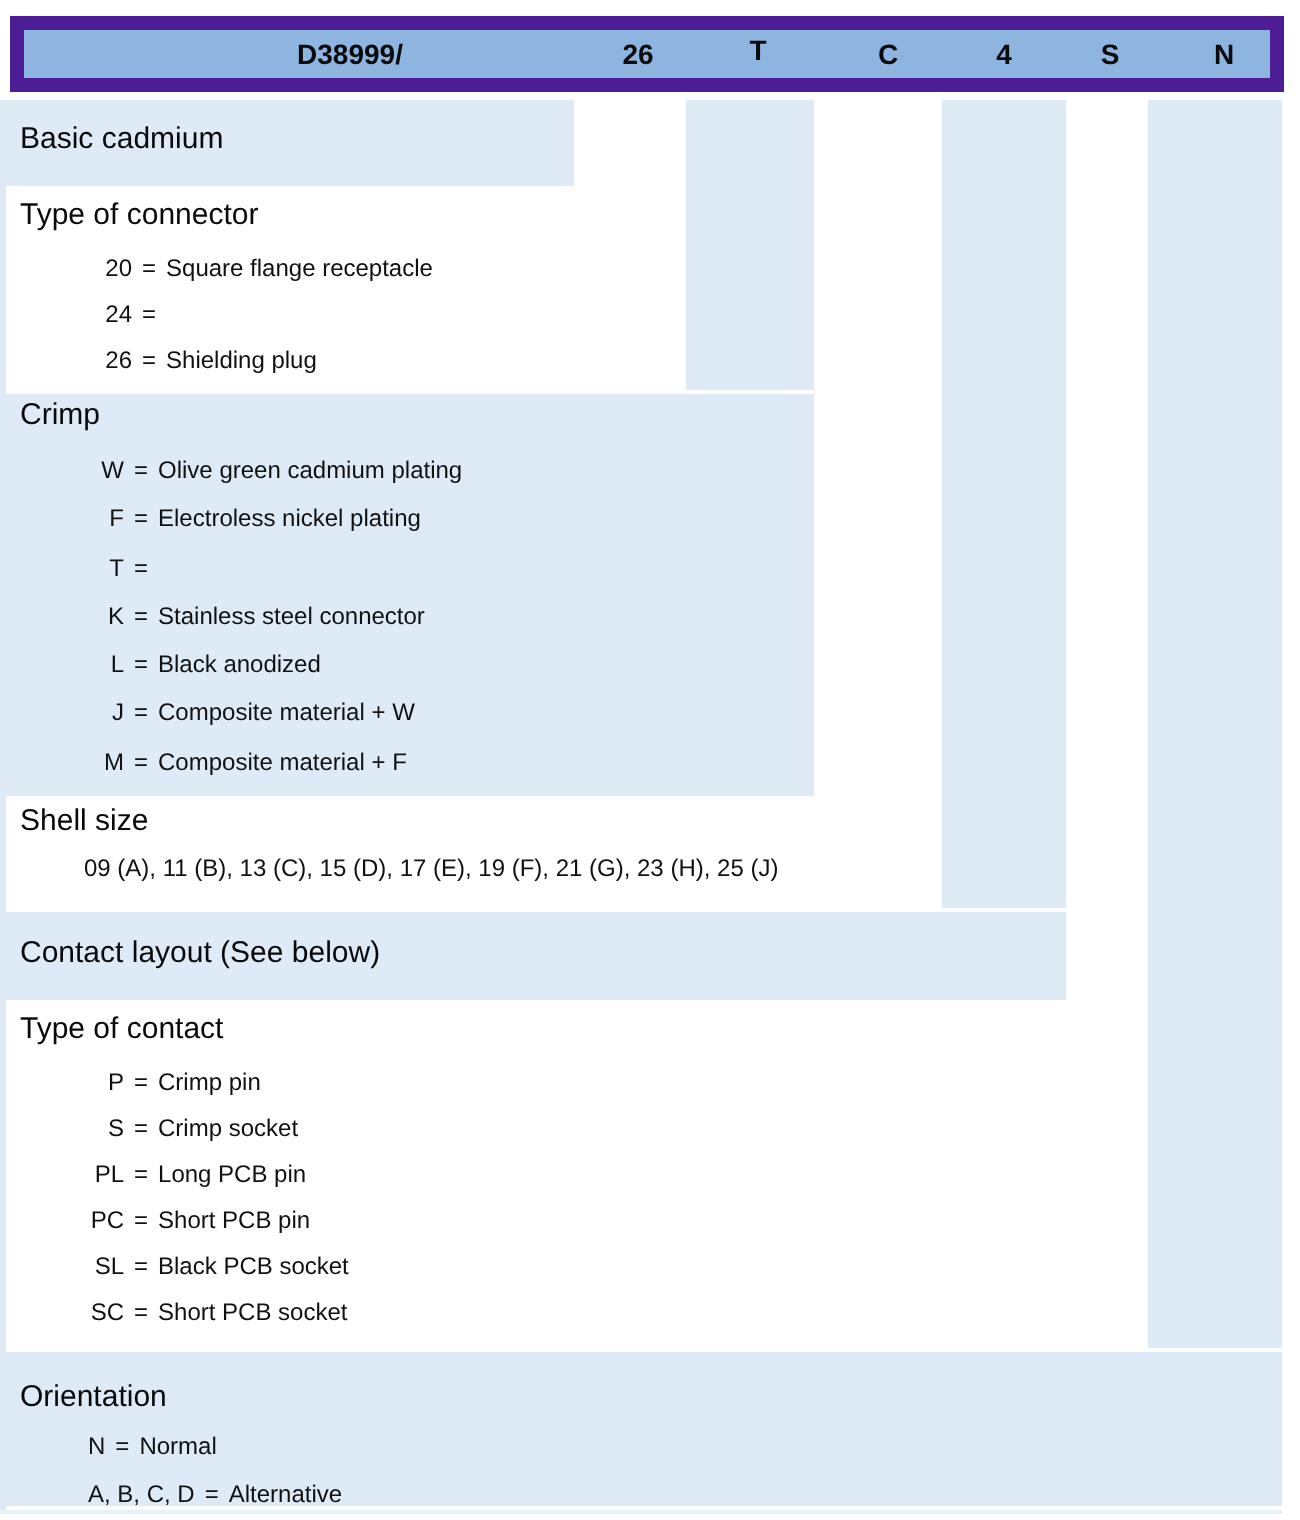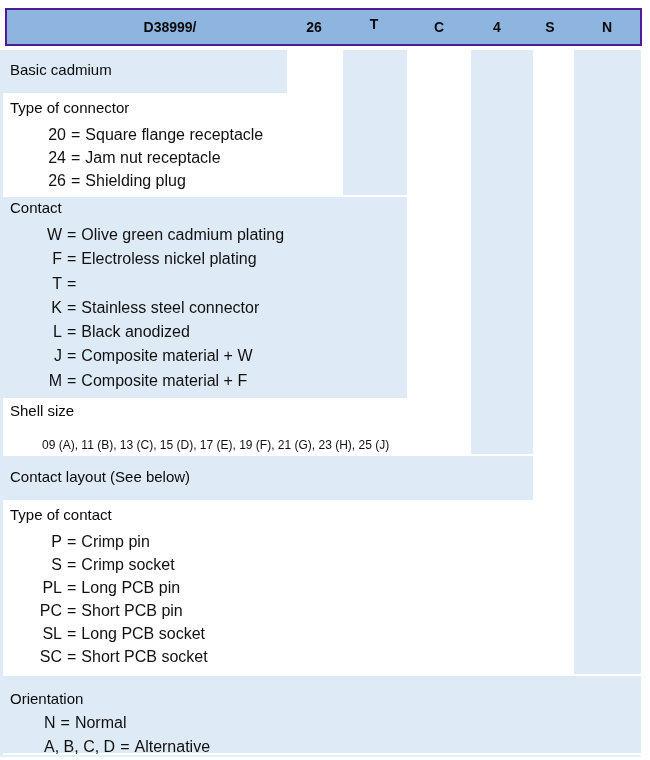--- a/index.html
+++ b/index.html
@@ -3,21 +3,21 @@
 <meta charset="utf-8">
 <style>
   html,body{margin:0;padding:0;background:#fff;}
   .page{
     position:relative;width:650px;height:760px;background:#ffffff;overflow:hidden;
     font-family:"Liberation Sans", sans-serif;color:#111;
   }
   
   .header-bar{
     position:absolute;left:5px;top:8px;width:637px;height:38px;
-    background:#8EB4E0;border:2px solid #4c1d95;box-sizing:border-box;
+    background:#8EB4E0;border:7px solid #4c1d95;box-sizing:border-box;
   }
   .hdr{
     position:absolute;top:50%;transform:translate(-50%,-50%);
     font-size:14px;font-weight:bold;color:#0a0a0a;white-space:nowrap;
   }
   .hdr-prefix{left:163px;}
   .seg0{left:307px;}
   .seg1{left:367px;top:42%;}   
   .seg2{left:432px;}
   .seg3{left:490px;}
@@ -42,28 +42,28 @@
   .sec-contact    {top:503px;height:172px;width:574px;padding-top:2px;}
   .sec-orientation{top:676px;height:77px;width:641px;padding-top:13px;}
   .sec-title{font-size:15px;line-height:19px;padding-left:10px;color:#0a0a0a;white-space:nowrap;}
   .items{margin:0;padding:0;list-style:none;}
   .sec-connector  .items{margin-top:6px;}
   .sec-finish     .items{margin-top:6px;}
   .sec-contact    .items{margin-top:6px;}
   .sec-orientation.sec .items{margin-top:3px;}
   .item{
     display:flex;gap:5px;align-items:baseline;
-    font-size:16px;line-height:23px;padding-left:36px;white-space:nowrap;
+    font-size:12px;line-height:23px;padding-left:36px;white-space:nowrap;
   }
   .sec-connector .item{padding-left:40px;}
   .sec-finish .item{line-height:24.3px;}
   .sec-orientation .item{padding-left:44px;line-height:24px;}
   .item .code{display:inline-block;width:26px;text-align:right;flex:0 0 auto;}
   .sec-orientation .item .code{width:auto;text-align:left;}
-  .note-line{font-size:12px;line-height:23px;margin-top:14px;padding-left:42px;white-space:nowrap;}
+  .note-line{font-size:12px;line-height:23px;margin-top:3px;padding-left:42px;white-space:nowrap;}
 </style>
 </head>
 <body>
 
 <div class="page">
 
   <div class="header-bar">
     <span class="hdr hdr-prefix">D38999/</span>
     <span class="hdr seg0">26</span>
     <span class="hdr seg1">T</span>
@@ -87,32 +87,31 @@
     <div class="sec-title">Type of connector</div>
     <ul class="items">
       <li class="item">
         <span class="code">20</span>
         <span class="eq">=</span>
         <span class="desc">Square flange receptacle</span>
       </li>
       <li class="item">
         <span class="code">24</span>
         <span class="eq">=</span>
-        <span class="desc">Jam nut receptacle</span>
       </li>
       <li class="item">
         <span class="code">26</span>
         <span class="eq">=</span>
         <span class="desc">Shielding plug</span>
       </li>
     </ul>
   </section>
 
   <section class="sec sec-finish blue">
-    <div class="sec-title">Contact</div>
+    <div class="sec-title">Crimp</div>
     <ul class="items">
       <li class="item">
         <span class="code">W</span>
         <span class="eq">=</span>
         <span class="desc">Olive green cadmium plating</span>
       </li>
       <li class="item">
         <span class="code">F</span>
         <span class="eq">=</span>
         <span class="desc">Electroless nickel plating</span>
@@ -172,21 +171,21 @@
         <span class="desc">Long PCB pin</span>
       </li>
       <li class="item">
         <span class="code">PC</span>
         <span class="eq">=</span>
         <span class="desc">Short PCB pin</span>
       </li>
       <li class="item">
         <span class="code">SL</span>
         <span class="eq">=</span>
-        <span class="desc">Long PCB socket</span>
+        <span class="desc">Black PCB socket</span>
       </li>
       <li class="item">
         <span class="code">SC</span>
         <span class="eq">=</span>
         <span class="desc">Short PCB socket</span>
       </li>
     </ul>
   </section>
 
   <section class="sec sec-orientation blue">

